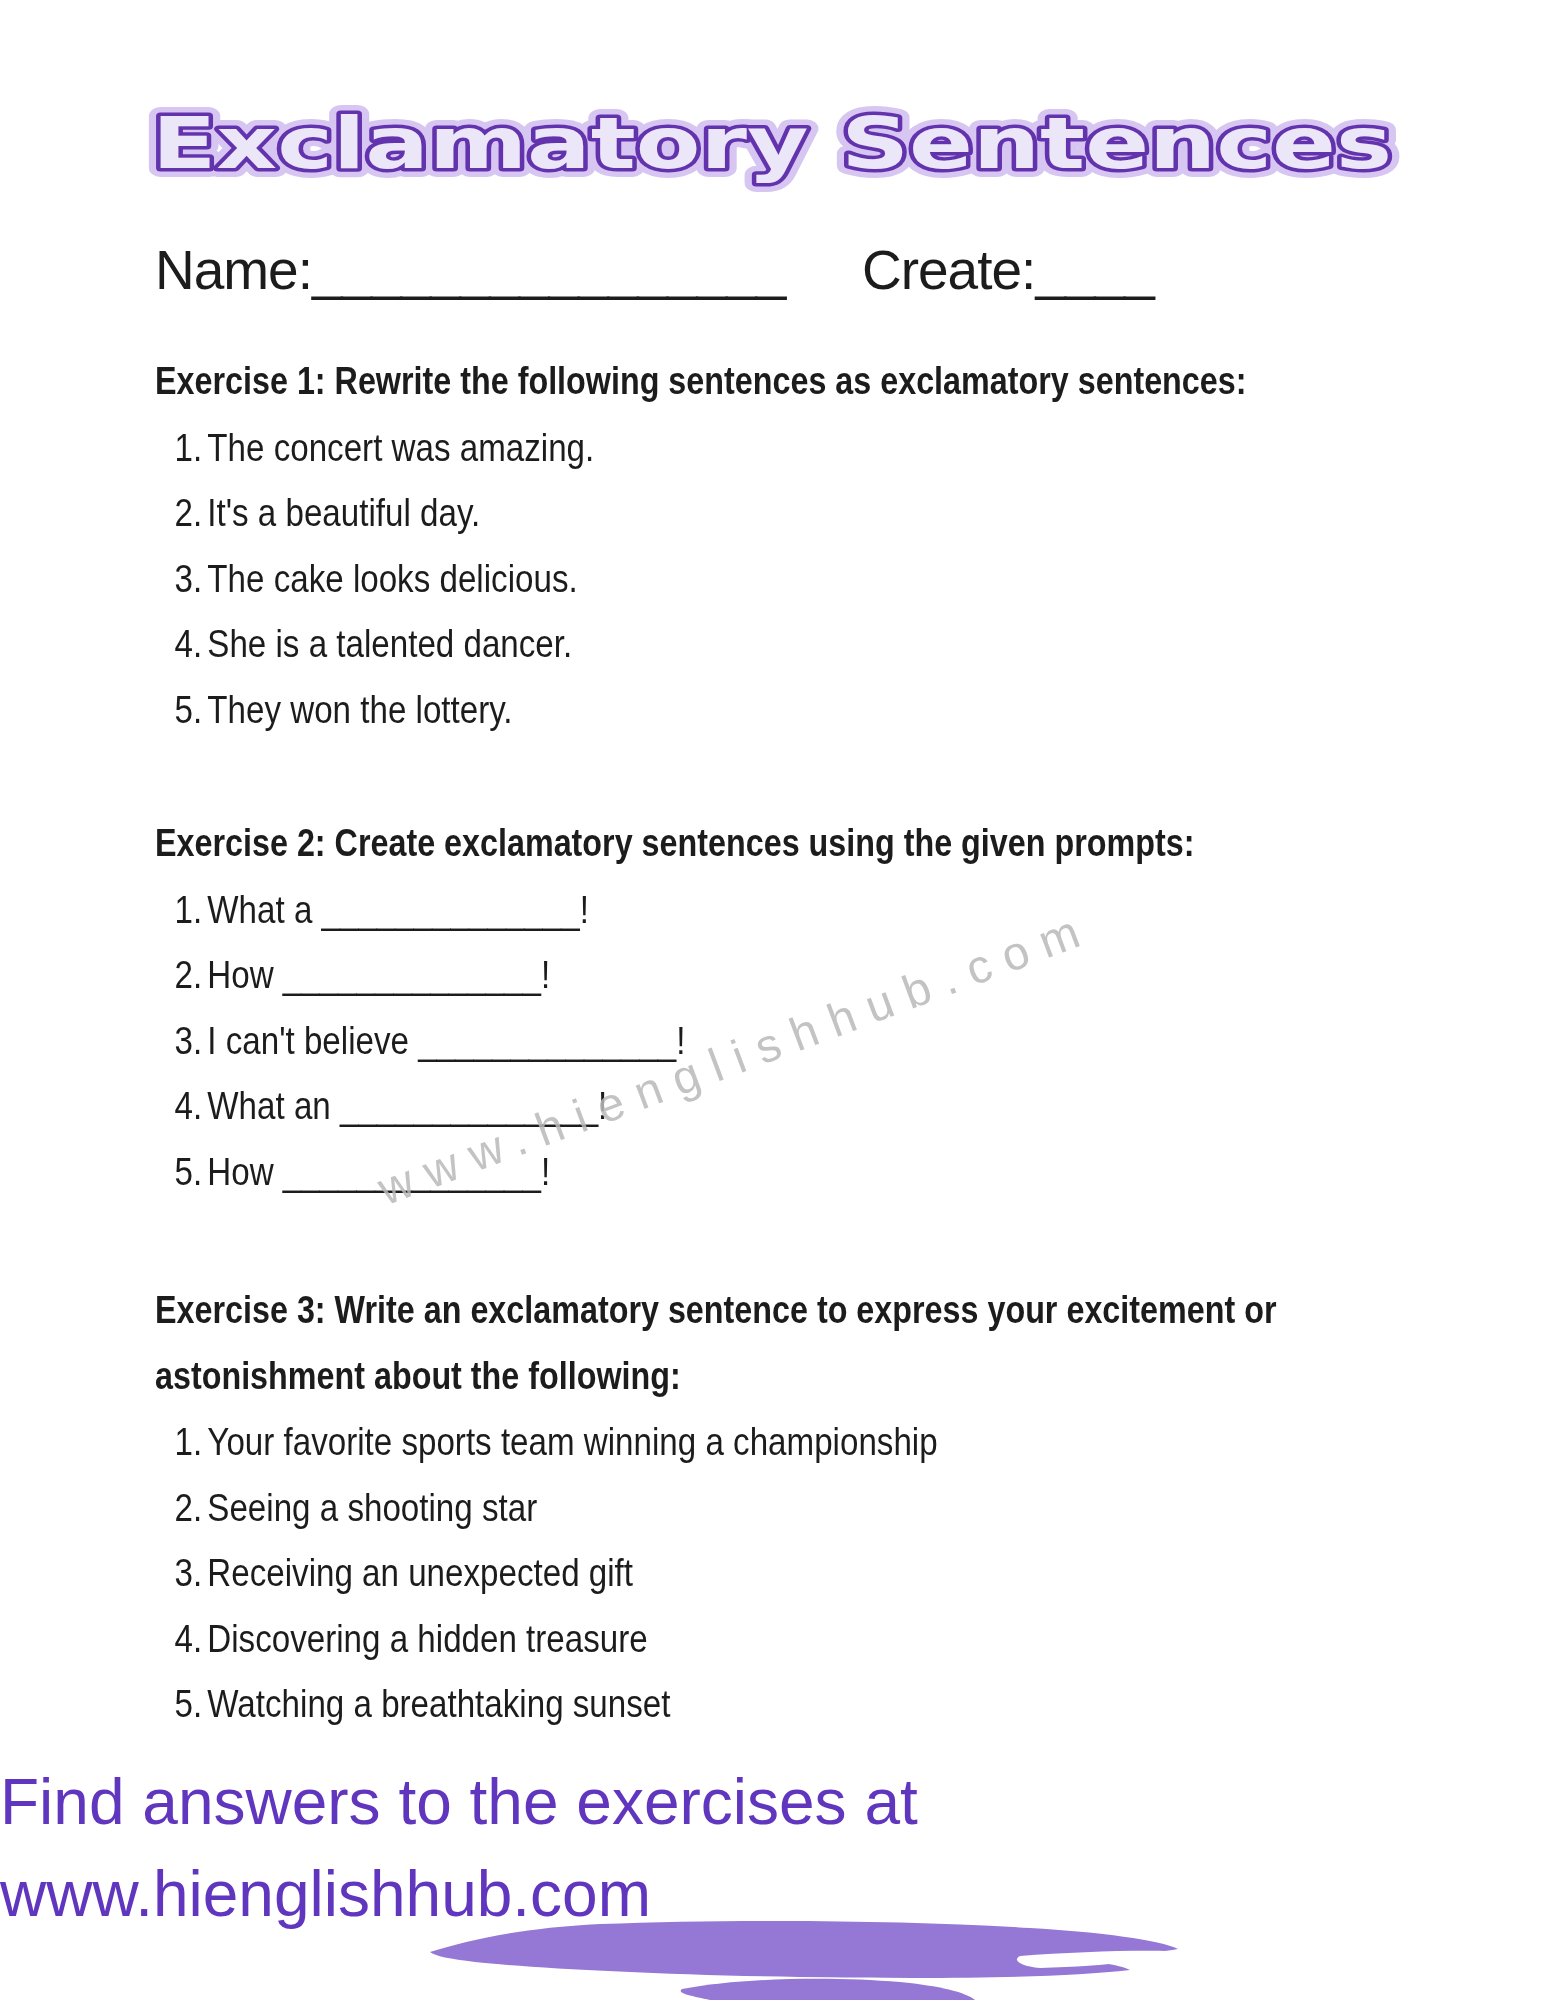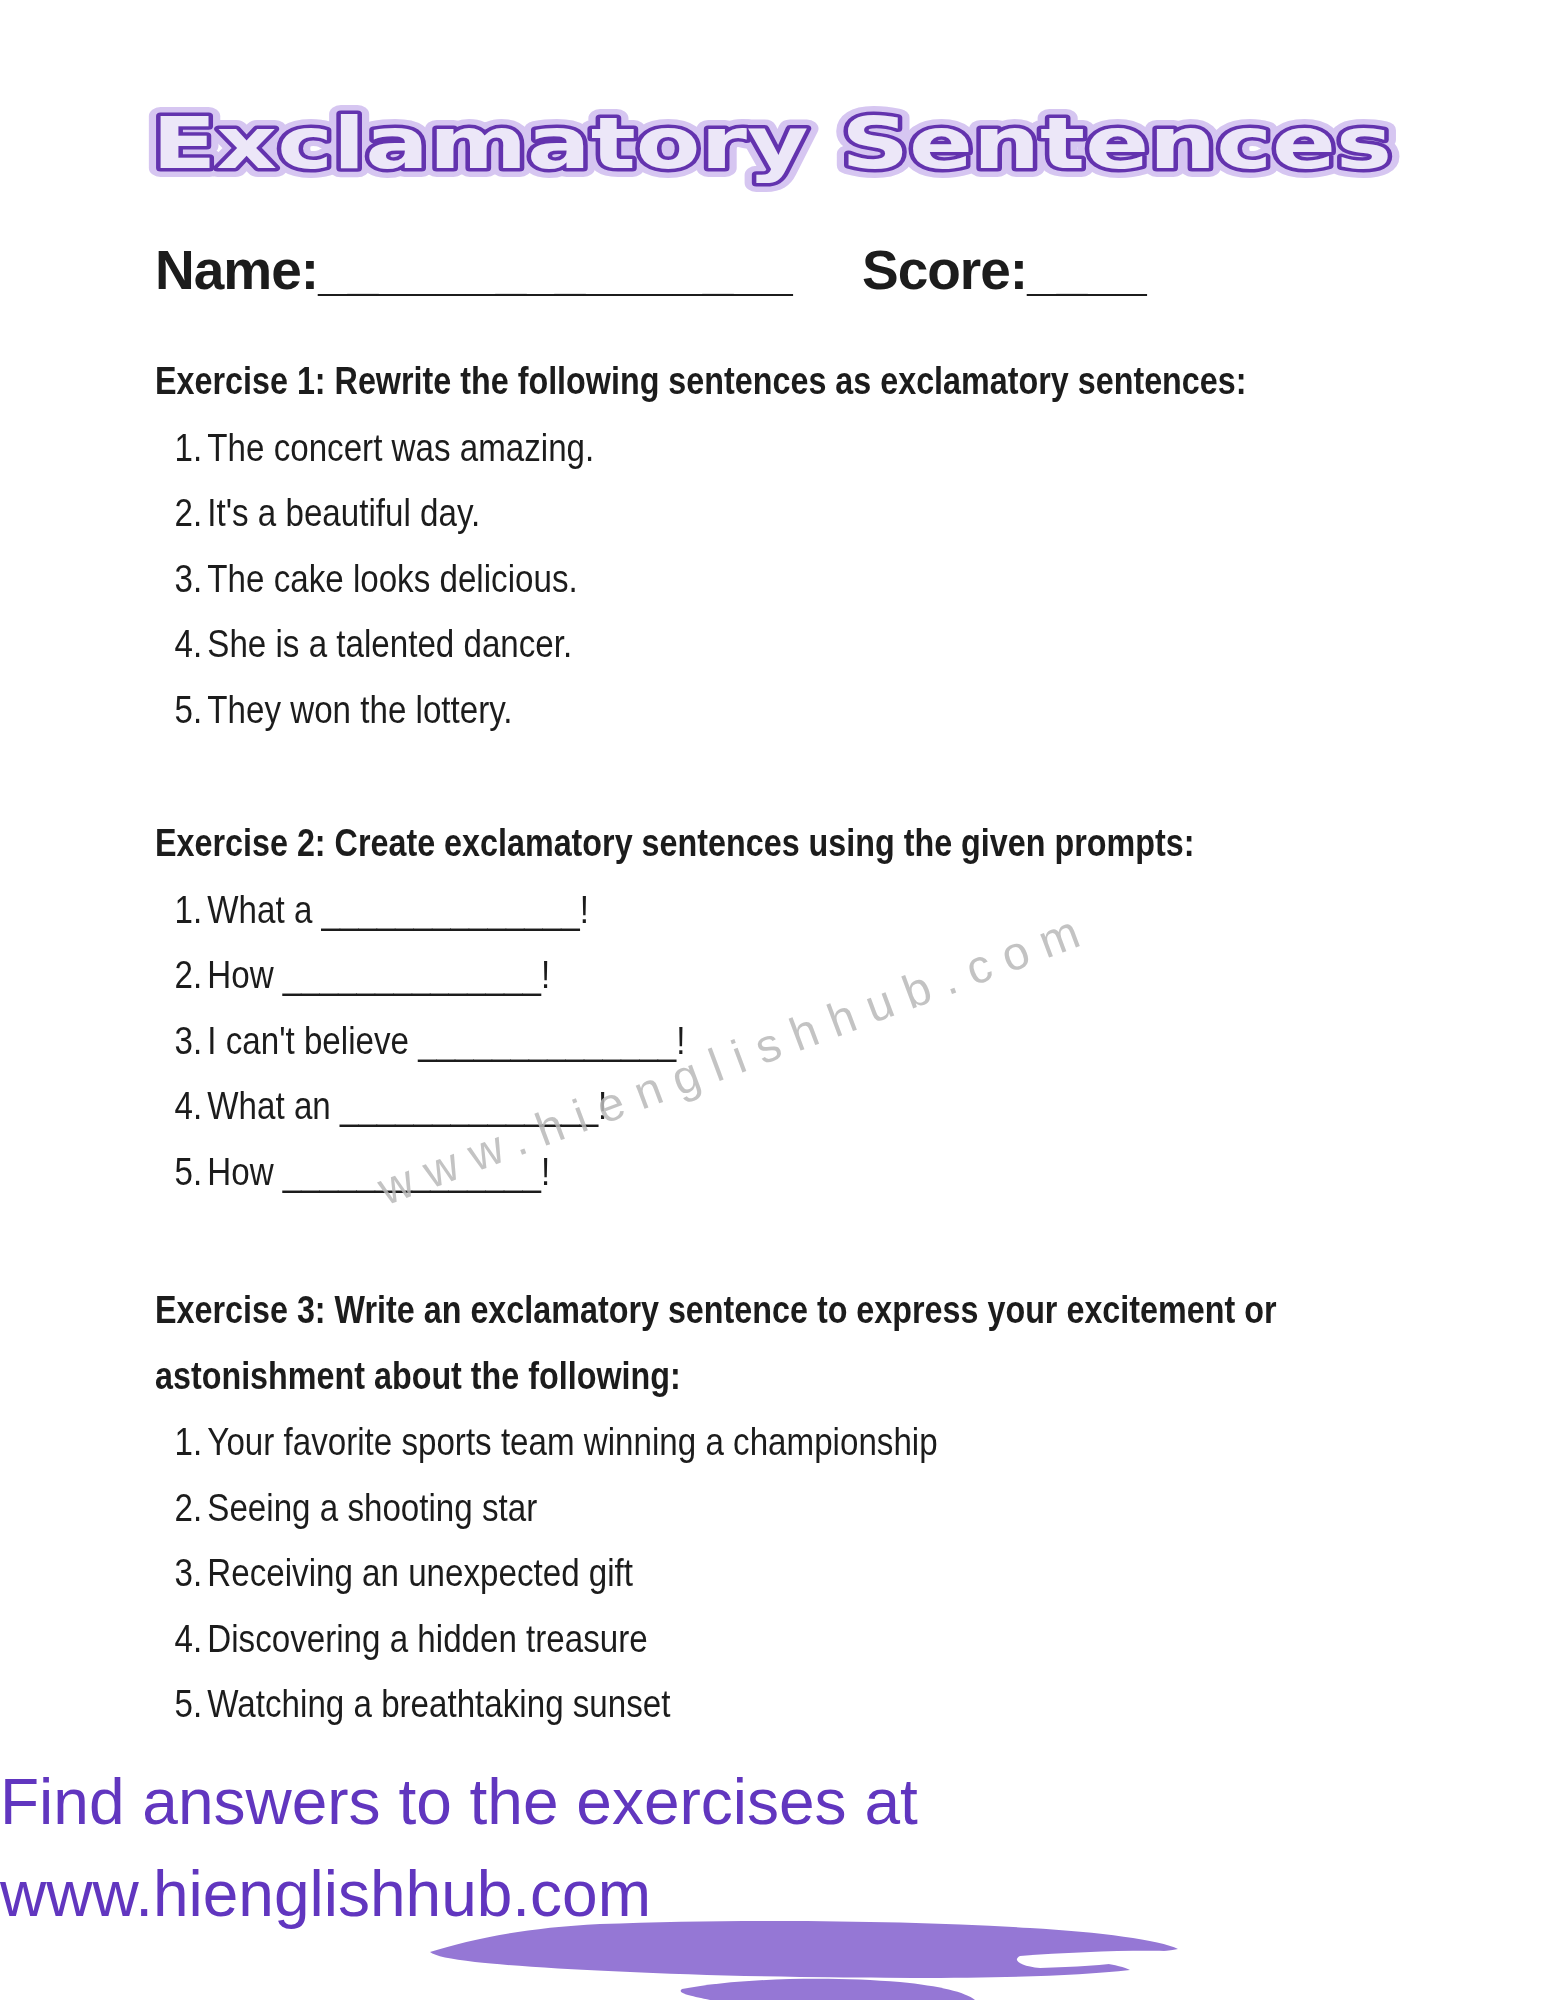--- a/index.html
+++ b/index.html
@@ -13,21 +13,21 @@
     fill:#ece7f8;stroke:#d6c6f1;stroke-width:18px;stroke-linejoin:round;
     paint-order:stroke;font-family:"DejaVu Sans",sans-serif;font-weight:bold;font-size:72px;
   }
   .title-main{
     fill:#ece7f8;stroke:#6333ae;stroke-width:7px;stroke-linejoin:round;
     paint-order:stroke;font-family:"DejaVu Sans",sans-serif;font-weight:bold;font-size:72px;
   }
   
   .name-line{
     position:absolute;left:155px;top:240px;right:100px;height:66px;
-    font-size:55px;font-weight:bold;letter-spacing:-1px;white-space:nowrap;line-height:60px;
+    font-size:55px;font-weight:normal;letter-spacing:-1px;white-space:nowrap;line-height:60px;
   }
   .score-group{position:absolute;left:707px;top:0;}
   
   .exercise{
     position:absolute;left:155px;width:1400px;
     transform:scaleX(0.85);transform-origin:left top;white-space:nowrap;
   }
   .ex-heading{font-size:38px;font-weight:bold;line-height:65.5px;}
   .ex-list{margin:0;padding:0 0 0 23px;list-style:none;counter-reset:item;}
   .ex-item{font-size:39px;line-height:65.5px;counter-increment:item;}
@@ -54,21 +54,21 @@
 <div class="sheet">
 
   <svg class="title-svg" width="1545" height="150" viewBox="0 0 1545 150">
     <text class="title-halo" x="772" y="80" text-anchor="middle" textLength="1240" lengthAdjust="spacingAndGlyphs">Exclamatory Sentences</text>
     <text class="title-main" x="772" y="80" text-anchor="middle" textLength="1240" lengthAdjust="spacingAndGlyphs">Exclamatory Sentences</text>
   </svg>
 
   <div class="name-line">
     <span>Name:</span><span>________________</span>
     <span class="score-group">
-      <span>Score:</span><span>____</span>
+      <span>Create:</span><span>____</span>
     </span>
   </div>
 
   <div class="exercise" id="exercise-1">
     <div class="ex-heading">Exercise 1: Rewrite the following sentences as exclamatory sentences:</div>
     <ol class="ex-list">
       <li class="ex-item">The concert was amazing.</li>
       <li class="ex-item">It's a beautiful day.</li>
       <li class="ex-item">The cake looks delicious.</li>
       <li class="ex-item">She is a talented dancer.</li>

